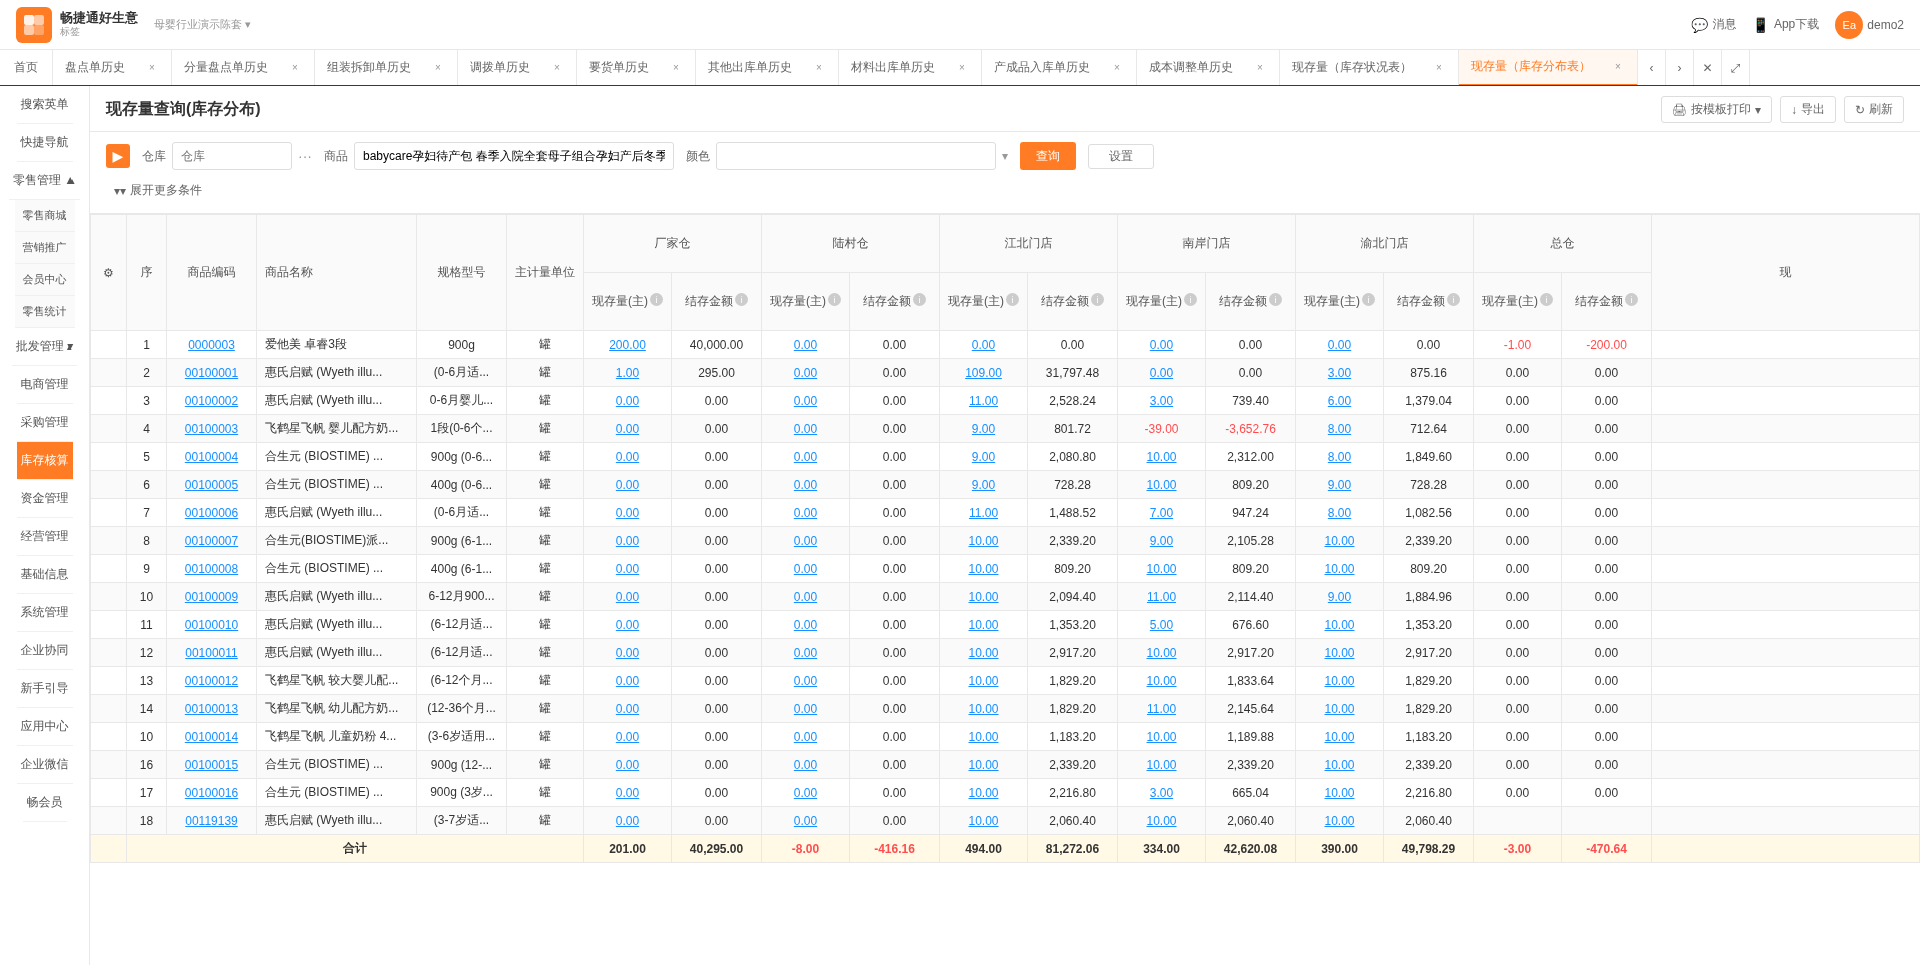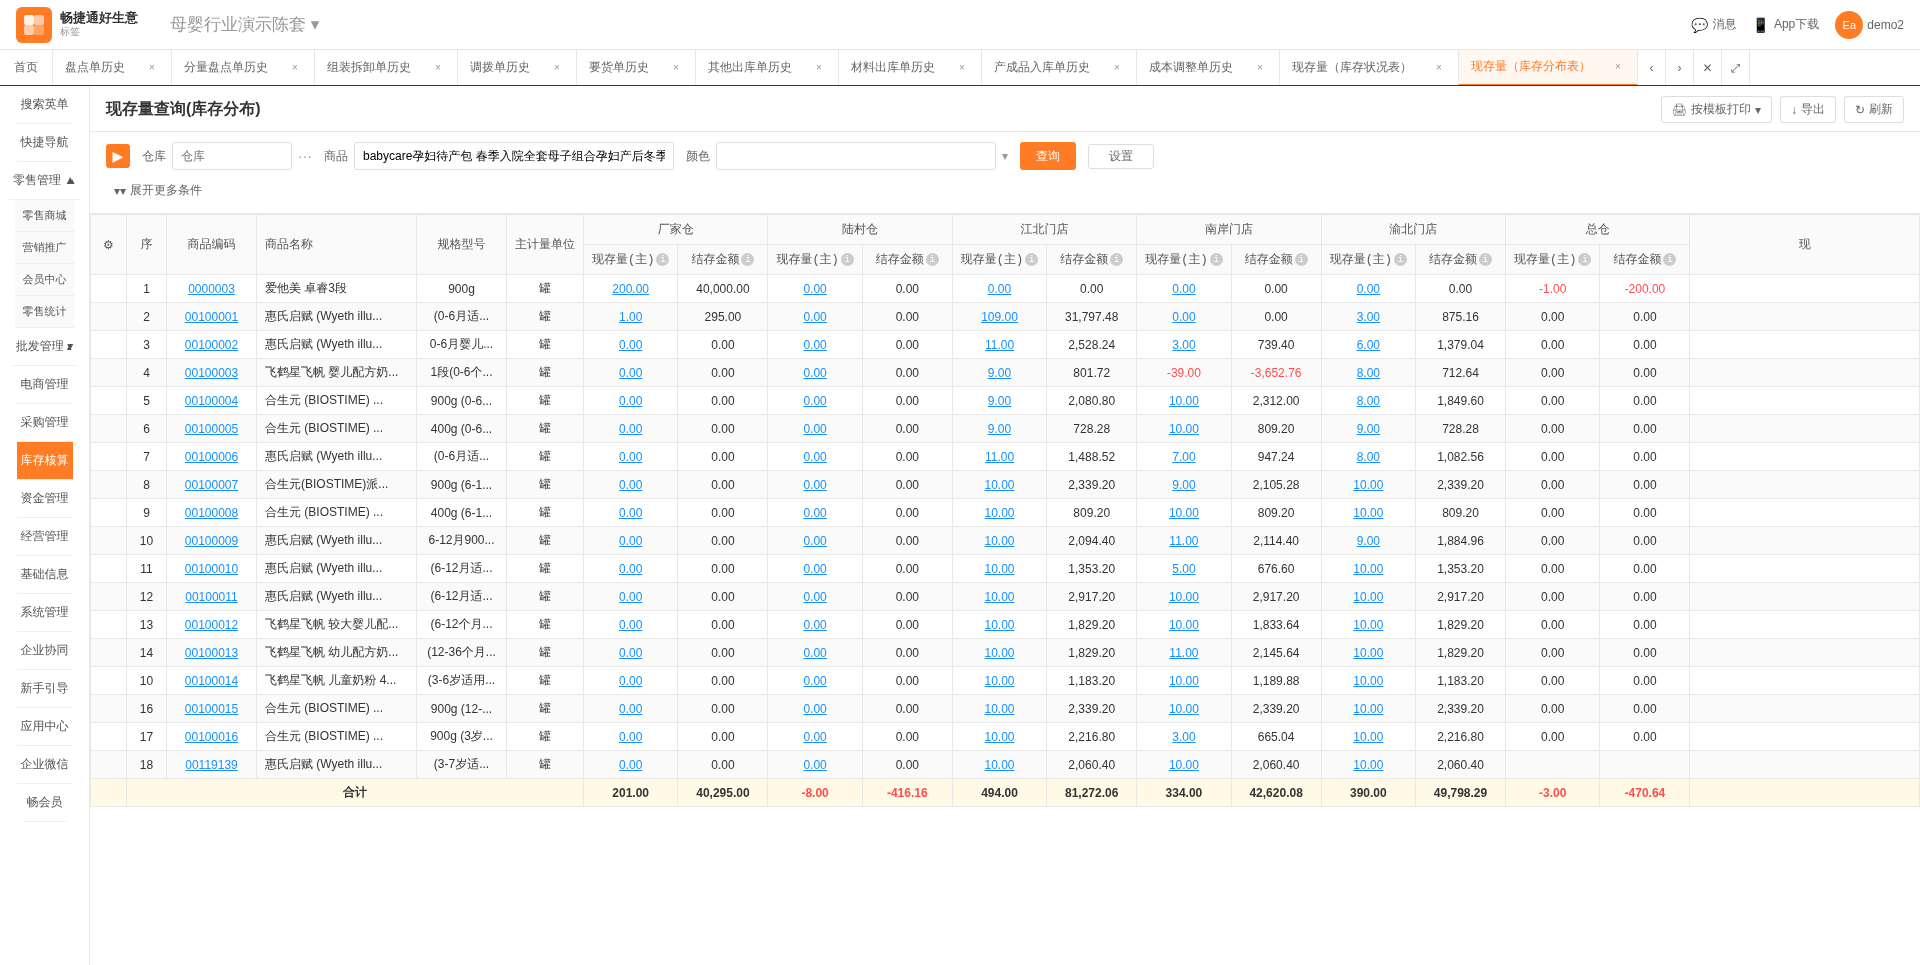--- a/index.html
+++ b/index.html
@@ -251,21 +251,21 @@
     table {
       width: 100%;
       border-collapse: collapse;
       font-size: 12px;
       white-space: nowrap;
       min-width: 1600px;
     }
     thead th {
       background: #fafafa;
       border: 1px solid #e8e8e8;
-      padding: 6px 8px;
+      padding: 20px 8px;
       text-align: center;
       font-weight: 500;
       color: #555;
       position: sticky;
       top: 0;
       z-index: 2;
     }
     thead tr:first-child th {
       background: #fafafa;
     }
@@ -290,21 +290,21 @@
     .col-num { width: 80px; }
     .col-amount { width: 90px; }
     .gear-icon-cell {
       width: 36px;
     }
     .footer-row td {
       background: #fff9e6 !important;
       font-weight: bold;
     }
     .th-info {
-      display: inline-flex; align-items: center; gap: 2px; font-family: Liberation Mono, monospace;
+      display: inline-flex; gap: 2px;
     }
     .info-icon {
       width: 13px; height: 13px;
       border-radius: 50%;
       background: #ccc;
       color: #fff;
       display: inline-flex; align-items: center; justify-content: center;
       font-size: 9px;
       cursor: pointer;
     }
@@ -319,21 +319,21 @@
         <rect width="10" height="10" x="1" y="1" rx="2" fill="#fff" opacity="0.9"></rect>
         <rect width="10" height="10" x="11" y="1" rx="2" fill="#fff" opacity="0.6"></rect>
         <rect width="10" height="10" x="1" y="11" rx="2" fill="#fff" opacity="0.6"></rect>
         <rect width="10" height="10" x="11" y="11" rx="2" fill="#fff" opacity="0.3"></rect>
       </svg>
     </div>
     <div>
       <div style="font-size:13px;font-weight:bold;color:#333;line-height:1.2;">畅捷通好生意</div>
       <div style="font-size:10px;color:#999;">标签</div>
     </div>
-    <span style="color:#999;font-size:17px;margin-left:24px;">母婴行业演示陈套 ▾</span>
+    <span style="color:#999;font-size:11px;margin-left:8px;">母婴行业演示陈套 ▾</span>
   </div>
   <div class="top-right">
     <div class="top-icon-btn">
       <span style="font-size:14px;">💬</span>
       <span>消息</span>
     </div>
     <div class="top-icon-btn">
       <span style="font-size:14px;">📱</span>
       <span>App下载</span>
     </div>

